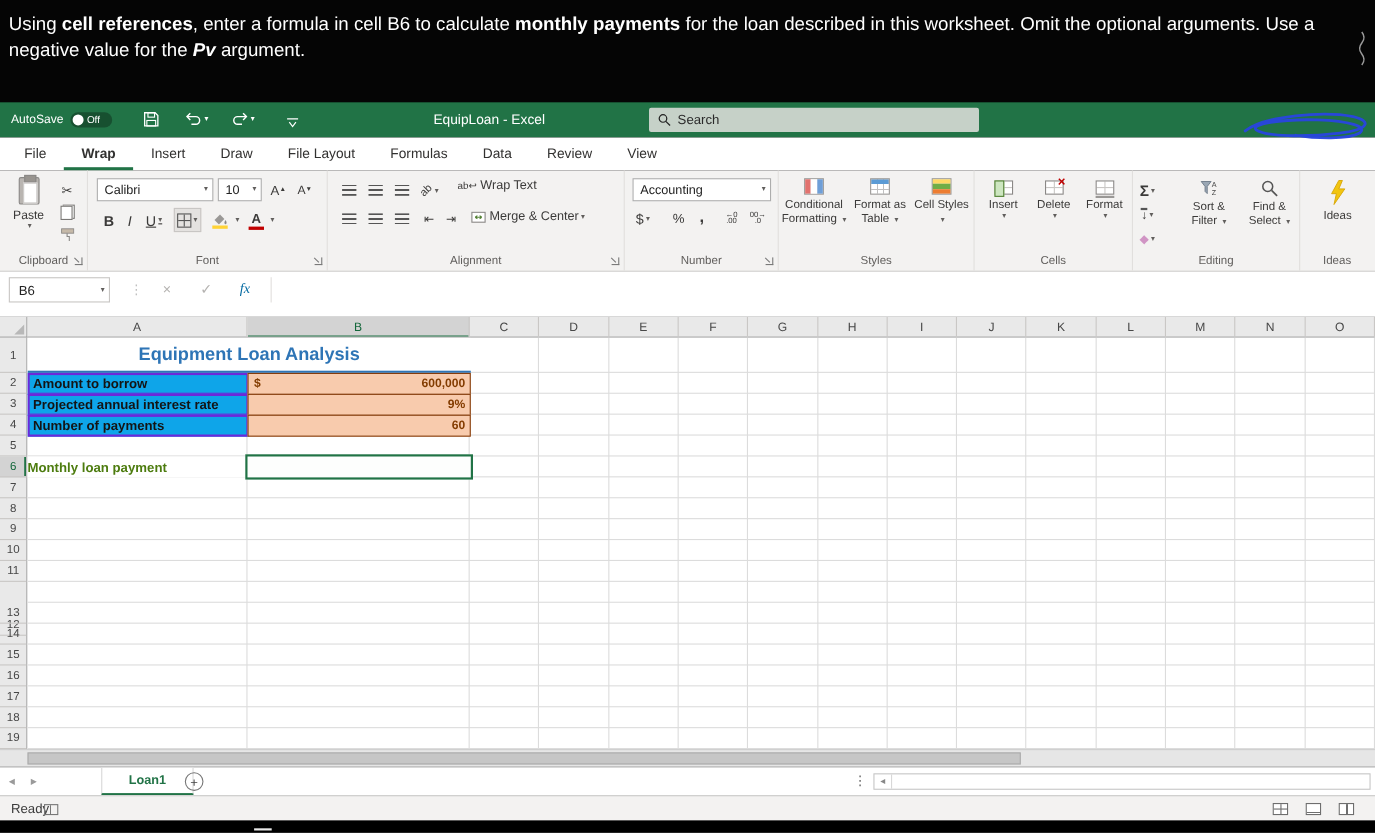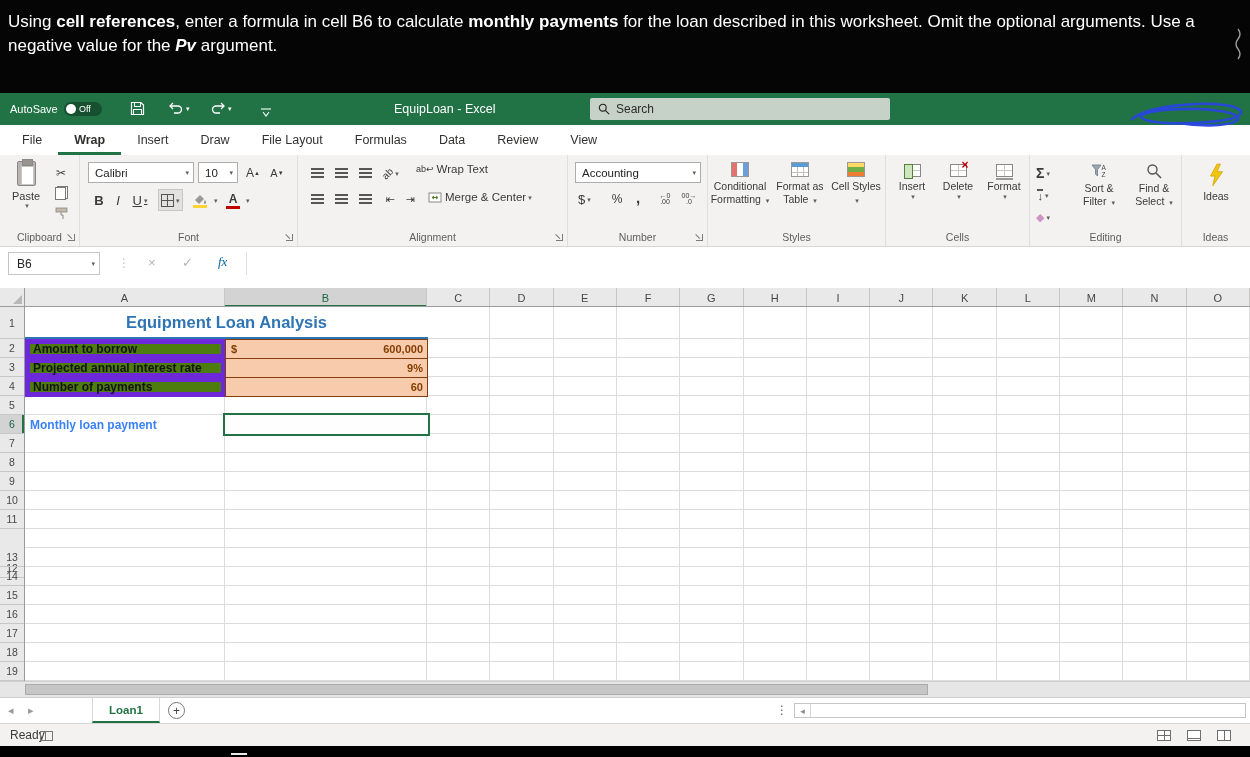--- a/index.html
+++ b/index.html
@@ -107,33 +107,33 @@
   #colheaders{left:25px;top:0;width:1225px;height:19px;background:#e9e9e9;border-bottom:1px solid #9b9b9b;overflow:hidden}
   .col-h{position:absolute;top:0;height:19px;border-right:1px solid #c9c7c5;display:flex;align-items:center;justify-content:center;font-size:11px;color:#474747;cursor:pointer}
   .col-h.sel{background:#d3d3d3;color:#14673b;box-shadow:inset 0 -2px 0 #217346}
   #rowgutter{left:0;top:19px;width:25px;height:374px;background:#e9e9e9;border-right:1px solid #9b9b9b;overflow:hidden}
   .row-h{position:absolute;left:0;width:24px;border-bottom:1px solid #c9c7c5;display:flex;align-items:center;justify-content:center;font-size:10.5px;color:#474747;cursor:pointer}
   .row-h.sel{background:#d3d3d3;color:#14673b;box-shadow:inset -2px 0 0 #217346}
   #grid{left:25px;top:19px;width:1225px;height:374px;background:#fff;overflow:hidden}
   .gl-v{position:absolute;top:0;bottom:0;width:1px;background:#dcdcdc}
   .gl-h{position:absolute;left:0;right:0;height:1px;background:#dcdcdc}
   #cell-title{left:0;top:0;width:403px;height:32px;background:#fff;border-bottom:2px solid #2e75b6;color:#2e75b6;font-size:16.5px;font-weight:700;display:flex;align-items:center;justify-content:center}
-  .a-cell{left:0;width:201px;height:20px;background:#4d7c0f;border:5px solid #6d28d9;display:flex;align-items:center;padding-left:3px;font-size:12px;font-weight:700;color:#141414}
+  .a-cell{left:0;width:201px;height:20px;background:#0ea5e9;border:2px solid #6d28d9;display:flex;align-items:center;padding-left:3px;font-size:12px;font-weight:700;color:#141414}
   .b-cell{left:200px;width:203px;height:20px;background:#f8cbad;border:1px solid #843c0c;display:flex;align-items:center;justify-content:flex-end;padding-right:4px;font-size:11px;font-weight:700;color:#833c00;position:absolute}
   .b-cell .cur{position:absolute;left:5px}
-  #a6-cell{left:0;top:108px;width:200px;height:19px;background:#fff;display:flex;align-items:center;padding-left:5px;font-size:12px;font-weight:700;color:#3b82f6}
+  #a6-cell{left:0;top:108px;width:200px;height:19px;background:#fff;display:flex;align-items:center;padding-left:0;font-size:12px;font-weight:700;color:#4d7c0f}
   #b6-cell{left:198px;top:106px;width:207px;height:23px;border:2px solid #217346;background:#fdfefd}
 
   
   #hscroll{left:0;top:681px;width:1250px;height:16px;background:#e6e6e6;border-top:1px solid #d0d0d0}
   #hscroll .thumb{left:25px;top:2px;width:903px;height:11px;background:#c6c6c6;border:1px solid #ababab}
   #tabbar{left:0;top:697px;width:1250px;height:26px;background:#fff;border-top:1px solid #cfcfcf}
   #tab-nav-left{left:8px;top:6px;font-size:11px;color:#9a9a9a}
   #tab-nav-right{left:28px;top:6px;font-size:11px;color:#9a9a9a}
-  #sheet-tab{left:92px;top:0;height:25px;padding:0 16px;background:#fff;border-left:1px solid #d8d8d8;border-right:1px solid #d8d8d8;border-bottom:2px solid #217346;display:flex;align-items:center;font-size:11.5px;font-weight:700;color:#217346}
+  #sheet-tab{left:92px;top:0;height:25px;padding:0 24px;background:#fff;border-left:1px solid #d8d8d8;border-right:1px solid #d8d8d8;border-bottom:2px solid #217346;display:flex;align-items:center;font-size:11.5px;font-weight:700;color:#217346}
   #new-sheet{left:168px;top:4px;width:17px;height:17px;border:1px solid #767676;border-radius:50%;display:flex;align-items:center;justify-content:center;font-size:12px;color:#444}
   #tab-dots{left:776px;top:5px;font-size:12px;color:#666}
   #tab-scroll{left:794px;top:5px;width:452px;height:15px;border:1px solid #c6c6c6;background:#fff;display:flex;align-items:center}
   #tab-scroll .larr{width:16px;height:100%;border-right:1px solid #d8d8d8;display:flex;align-items:center;justify-content:center;font-size:9px;color:#888}
   #statusbar{left:0;top:723px;width:1250px;height:23px;background:#f3f2f1;border-top:1px solid #d6d6d6}
   #status-ready{left:10px;top:4px;font-size:12px;color:#3b3b3b}
   #macro-icon{left:40px;top:7px;width:13px;height:10px;border:1px solid #777;background:linear-gradient(90deg,transparent 0 4px,#777 4px 5px,transparent 5px)}
   .view-btn{top:3px;width:24px;height:17px;display:flex;align-items:center;justify-content:center}
   .vw{width:14px;height:11px;border:1px solid #6e6e6e;background-color:#fff}
   .vw.normal{background-image:linear-gradient(#6e6e6e,#6e6e6e),linear-gradient(#6e6e6e,#6e6e6e);background-size:1px 100%,100% 1px;background-position:50% 0,0 50%;background-repeat:no-repeat}

